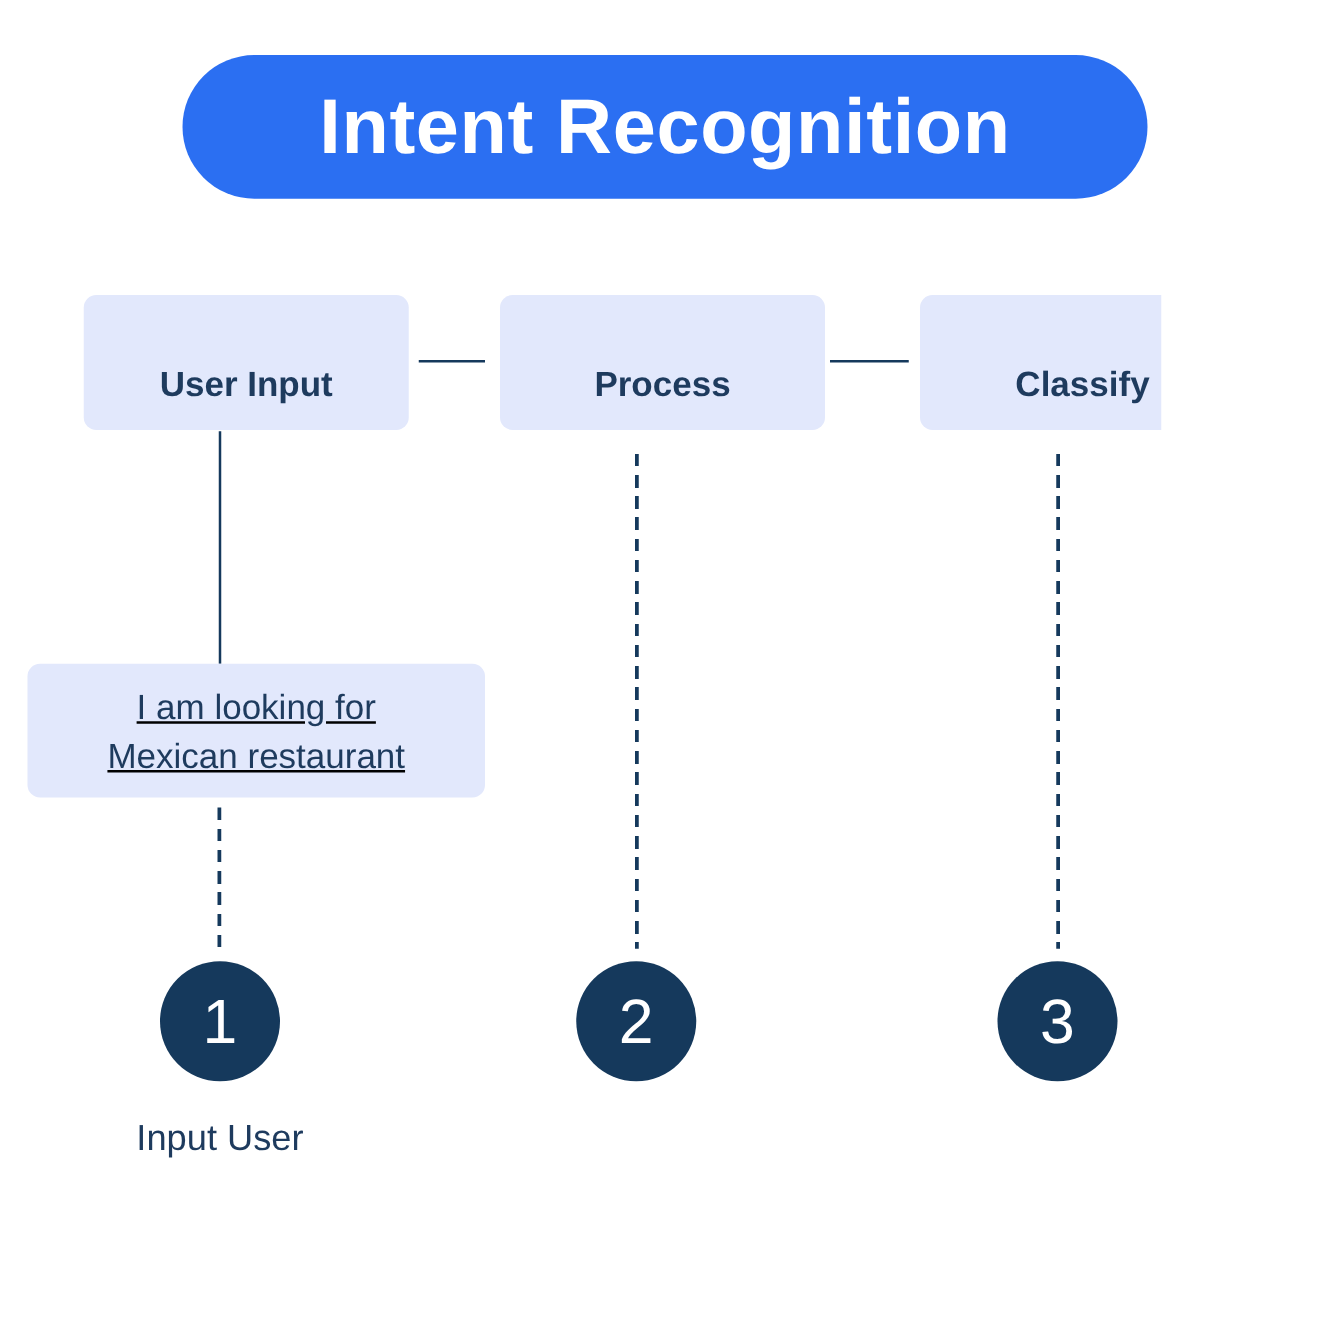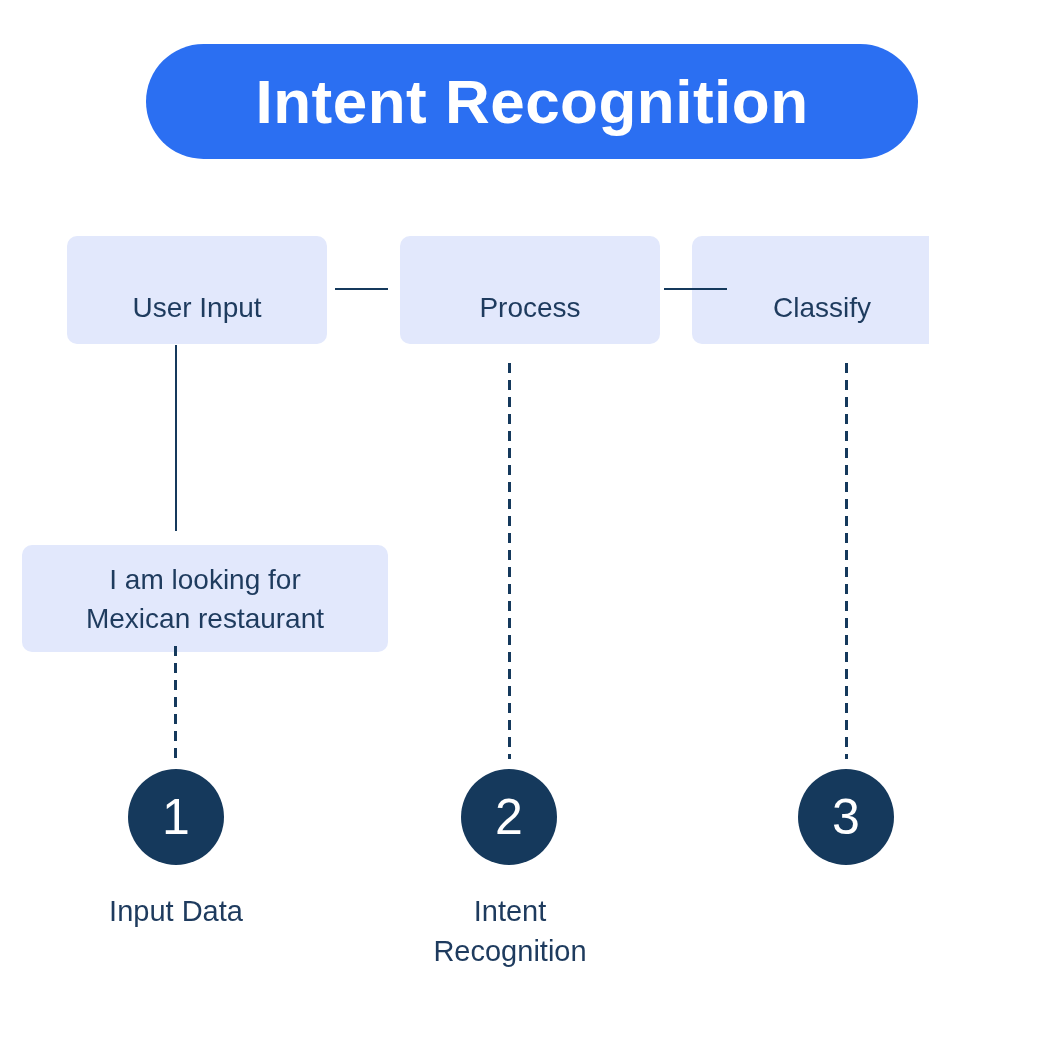--- a/index.html
+++ b/index.html
@@ -43,26 +43,26 @@
     width: 260px;
     background: #E2E8FC;
     border-radius: 10px;
     display: flex;
     align-items: center;
     justify-content: center;
   }
   .flow-node .node-label {
     color: #1E3B5E;
     font-size: 28px;
-    font-weight: 400;
+    font-weight: 700;
     margin-top: 36px;
   }
   .node-1 { left: 67px; }
   .node-2 { left: 400px; text-align: center; }
-  .node-3 { left: 692px; }
+  .node-3 { left: 736px; }
   
   .h-connector {
     position: absolute;
     top: 288px;
     height: 2px;
     background: #15395C;
   }
   .h-connector-1 { left: 335px; width: 53px; }
   .h-connector-2 { left: 664px; width: 63px; }
   
@@ -71,29 +71,30 @@
     left: 175px;
     top: 345px;
     width: 2px;
     height: 186px;
     background: #15395C;
   }
   
   .example-box {
     position: absolute;
     left: 22px;
-    top: 545px;
+    top: 531px;
     width: 366px;
     height: 107px;
     background: #E2E8FC;
     border-radius: 10px;
     display: flex;
     align-items: center;
     justify-content: center;
     text-align: center;
+    text-decoration: underline;
   }
   .example-box .example-text {
     color: #1E3B5E;
     font-size: 28px;
     line-height: 39px;
     white-space: pre-line;
   }
   
   .v-dashed {
     position: absolute;
@@ -180,17 +181,15 @@
   <div class="step-circle circle-1">
     <span class="step-number">1</span>
   </div>
   <div class="step-circle circle-2">
     <span class="step-number">2</span>
   </div>
   <div class="step-circle circle-3">
     <span class="step-number">3</span>
   </div>
 
-  <div class="step-label label-1">Input Data</div>
-  <div class="step-label label-2">Intent
-Recognition</div>
+  <div class="step-label label-1">Input User</div>
 
 </div>
 
 </body></html>

